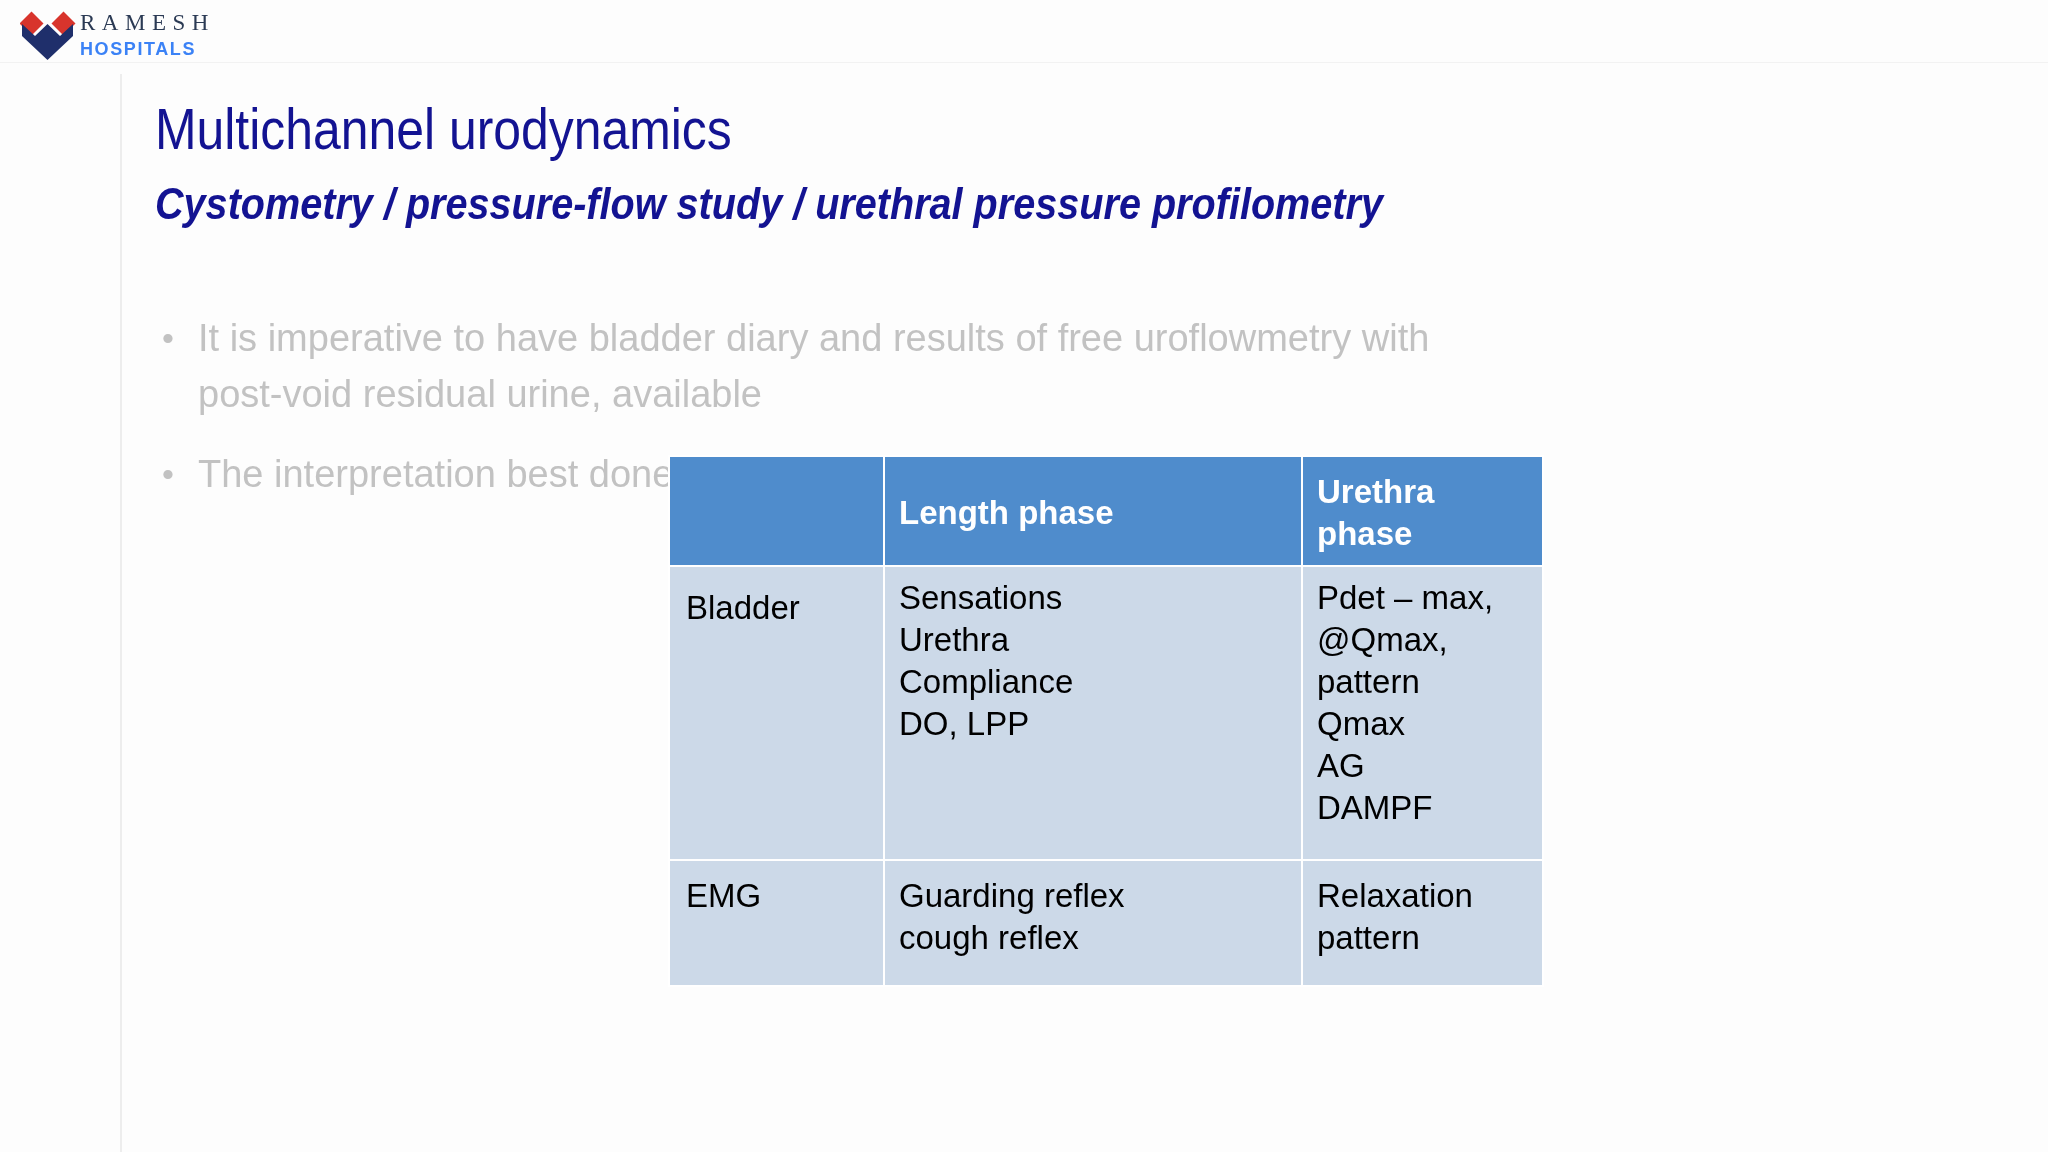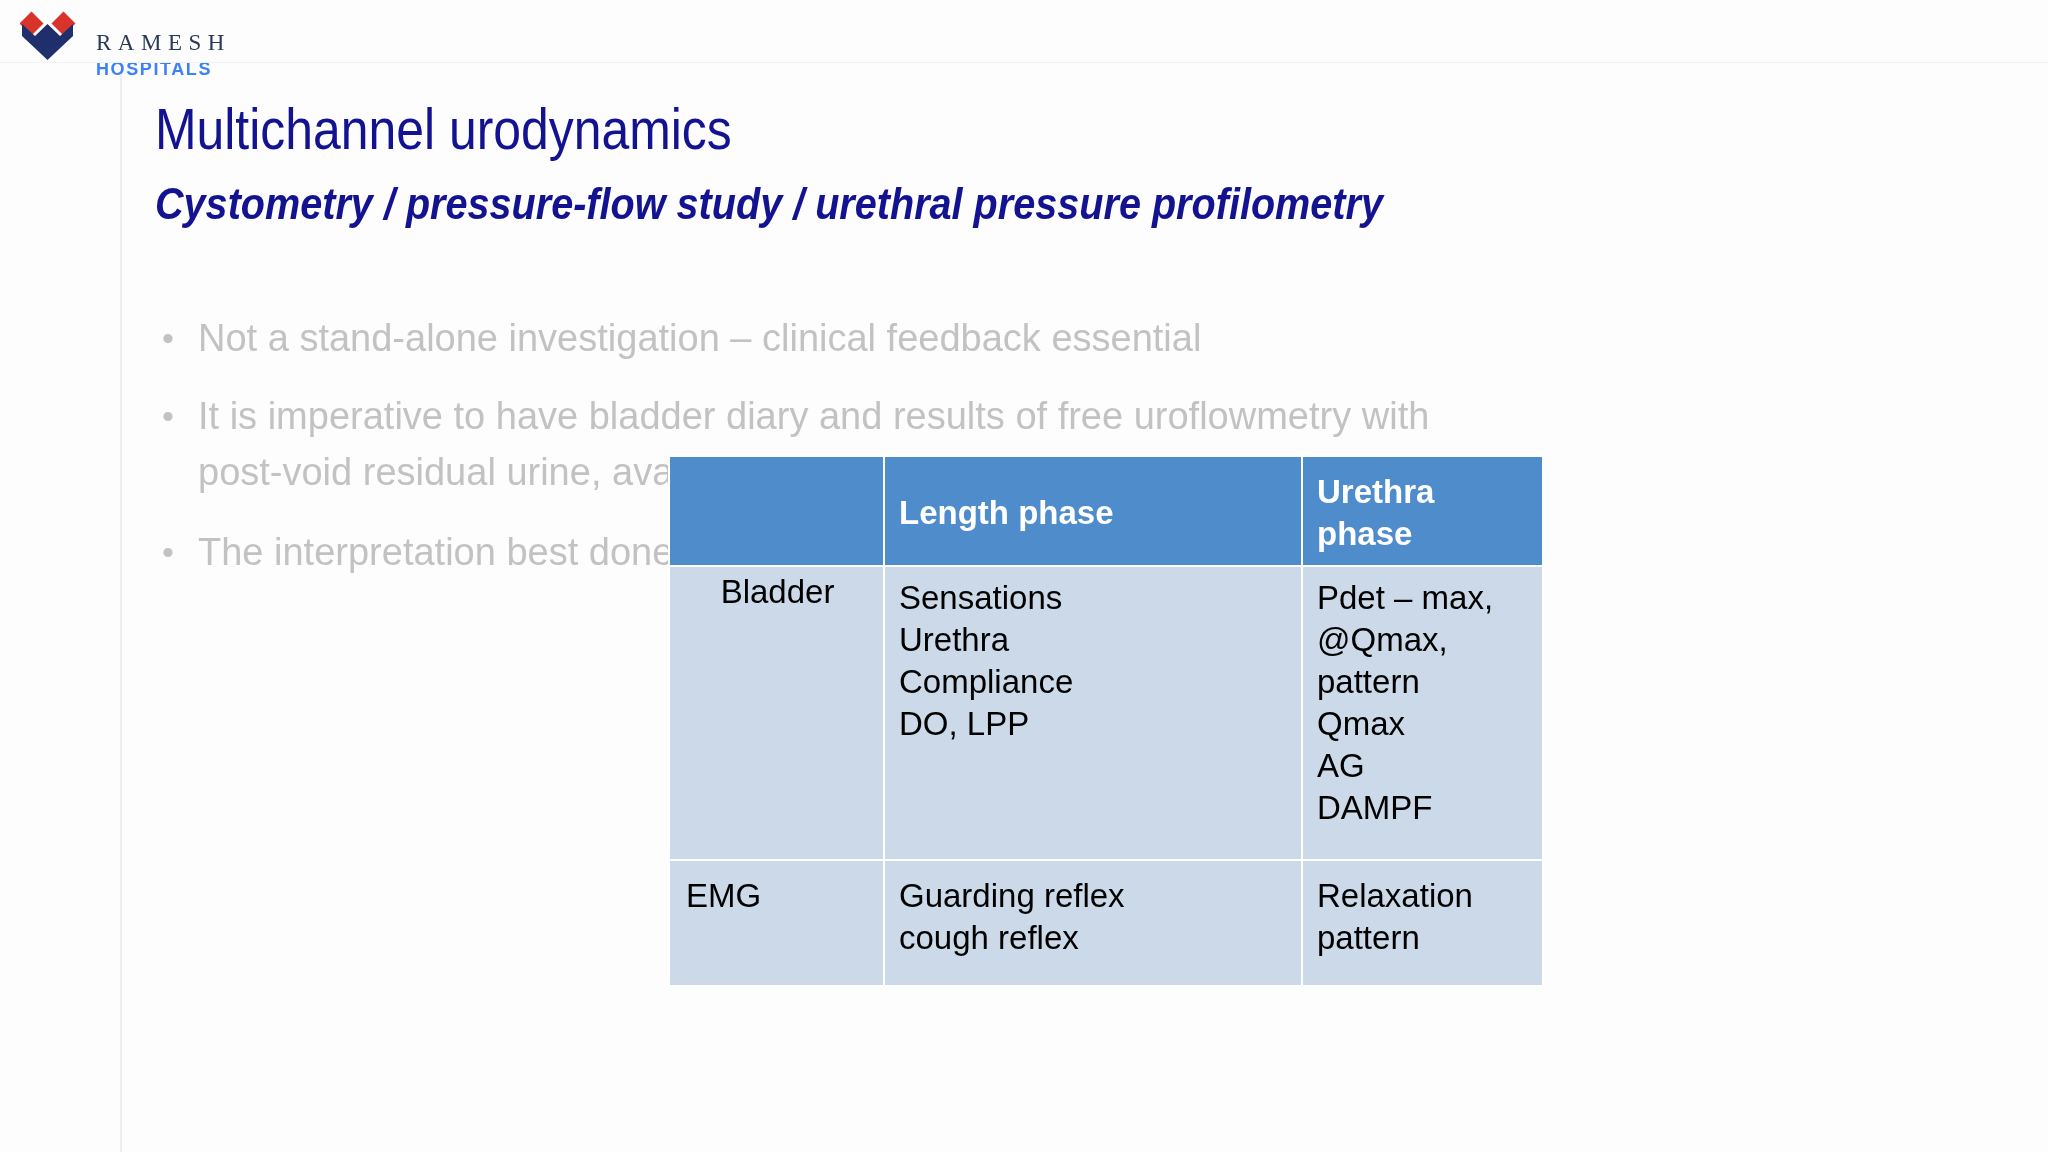--- a/index.html
+++ b/index.html
@@ -16,21 +16,21 @@
   }
   
   .logo{
     position:absolute;left:20px;top:8px;
     width:230px;height:62px;
   }
   .logo-mark{
     position:absolute;left:0;top:2px;width:58px;height:52px;
   }
   .logo-text{
-    position:absolute;left:76px;top:0px;margin-top:20px;
+    position:absolute;left:60px;top:0px;
   }
   .logo-ramesh{
     font-family:"Liberation Serif", serif;
     font-size:23px;letter-spacing:6.5px;color:#2b3a54;
     line-height:30px;white-space:nowrap;
   }
   .logo-hospitals{
     font-family:"Liberation Sans", sans-serif;
     font-weight:bold;font-size:18px;letter-spacing:1.6px;
     color:#3b82f6;line-height:22px;white-space:nowrap;
@@ -115,21 +115,21 @@
     height:62px;
     padding-top:14px;
     padding-bottom:10px;
     vertical-align:middle;
   }
   .udt thead th.blank{font-size:0;}
   .udt tbody tr.alt-a td{background:#ccd9e8;}
   .udt tbody tr.alt-b td{background:#e9eef7;}
   .udt td.rowhead{padding-left:16px;}
   .udt tr.r-bladder td{padding-bottom:30px;}
-  .udt tr.r-bladder td.rowhead{padding-top:4px;text-align:center;}
+  .udt tr.r-bladder td.rowhead{padding-top:20px;}
   .udt tr.r-urethra td{padding-top:14px;padding-bottom:26px;}
   .udt tr.r-emg td{padding-top:14px;padding-bottom:26px;}
 </style>
 </head>
 <body>
 
 <div class="slide">
 
   <div class="logo">
     <svg class="logo-mark" viewBox="0 0 58 52" xmlns="http://www.w3.org/2000/svg">
@@ -142,21 +142,20 @@
       <div class="logo-hospitals">HOSPITALS</div>
     </div>
   </div>
   <div class="header-rule"></div>
   <div class="guide-line"></div>
 
   <div class="title">Multichannel urodynamics</div>
   <div class="subtitle">Cystometry / pressure-flow study / urethral pressure profilometry</div>
 
   <div class="bullets">
-    <div class="bullet b1">Not a stand-alone investigation – clinical feedback essential</div>
     <div class="bullet b2">It is imperative to have bladder diary and results of free uroflowmetry with
 post-void residual urine, available</div>
     <div class="bullet b3">The interpretation best done in person</div>
   </div>
 
   <table class="udt">
     <colgroup>
         <col class="c1">
         <col class="c2">
         <col class="c3">

